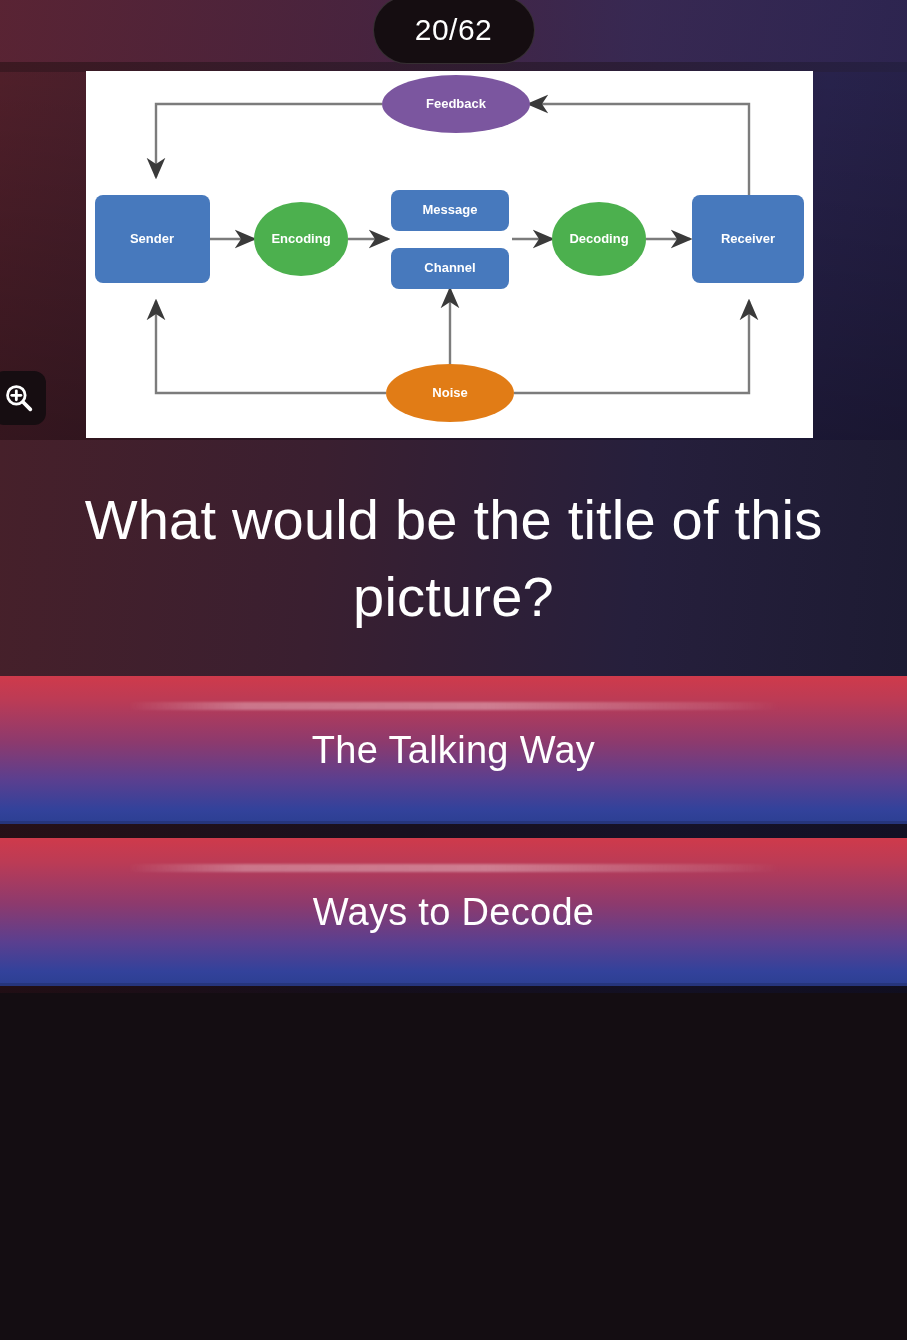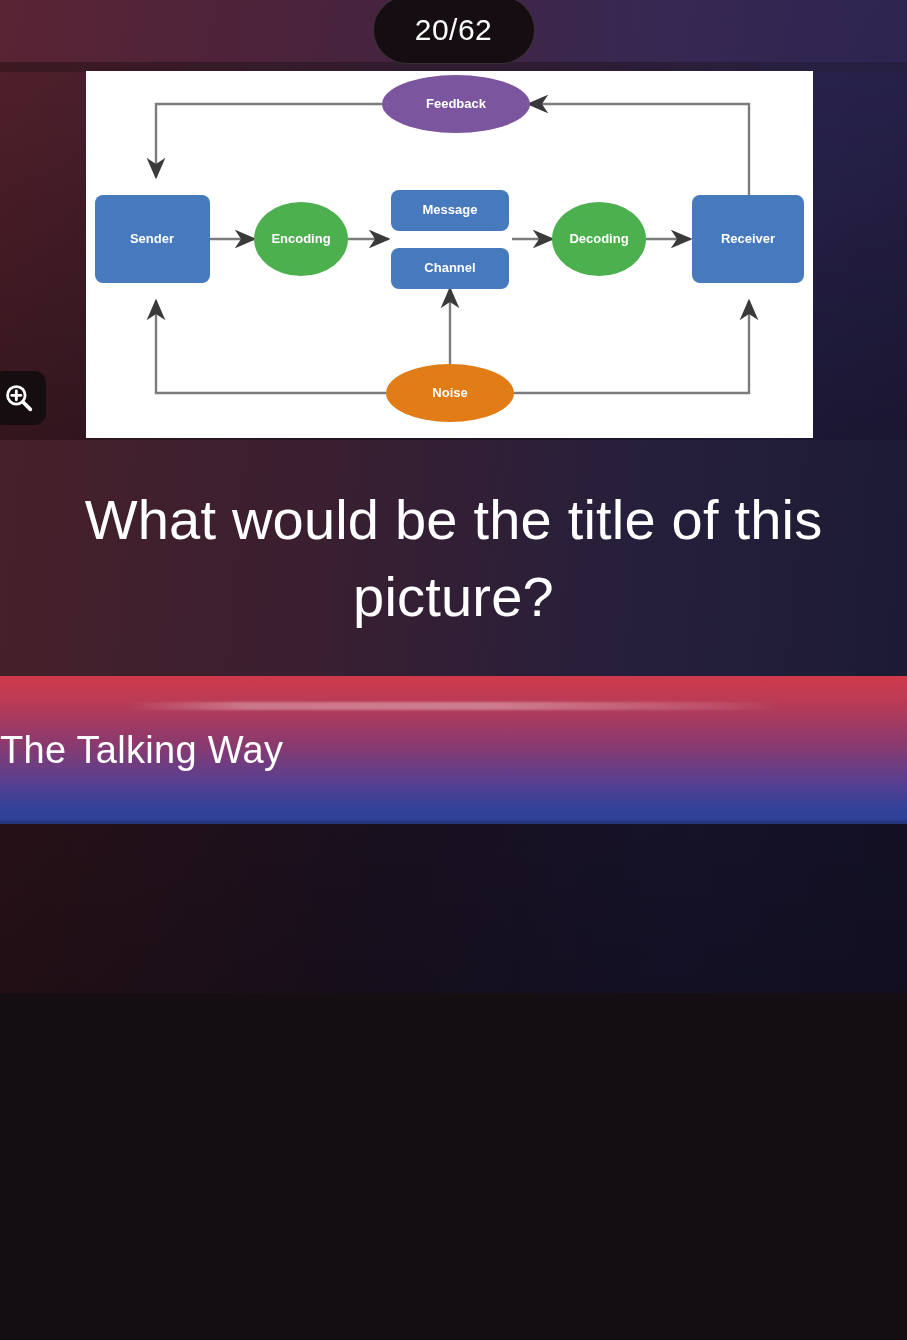--- a/index.html
+++ b/index.html
@@ -119,21 +119,21 @@
     top:676px;
     z-index:25;
   }
   .answer {
     position:relative;
     width:907px;
     height:148px;
     margin-bottom:14px;
     display:flex;
     align-items:center;
-    justify-content:flex-start;
+    justify-content:center;
     background:linear-gradient(180deg,
       #cf3a4b 0%,
       #bc3b55 16%,
       #8c3a6e 45%,
       #5b3f8f 70%,
       #33429b 90%,
       #2c3f92 100%);
     overflow:hidden;
   }
   .answer::before {
@@ -274,16 +274,19 @@
   </div>
 
   <div id="answers">
 
     <div class="answer">
       <span class="answer-label">The Talking Way</span>
     </div>
 
 
 
+    <div class="answer">
+      <span class="answer-label">Ways to Decode</span>
+    </div>
 
   </div>
 
 </div>
 
 </body></html>

